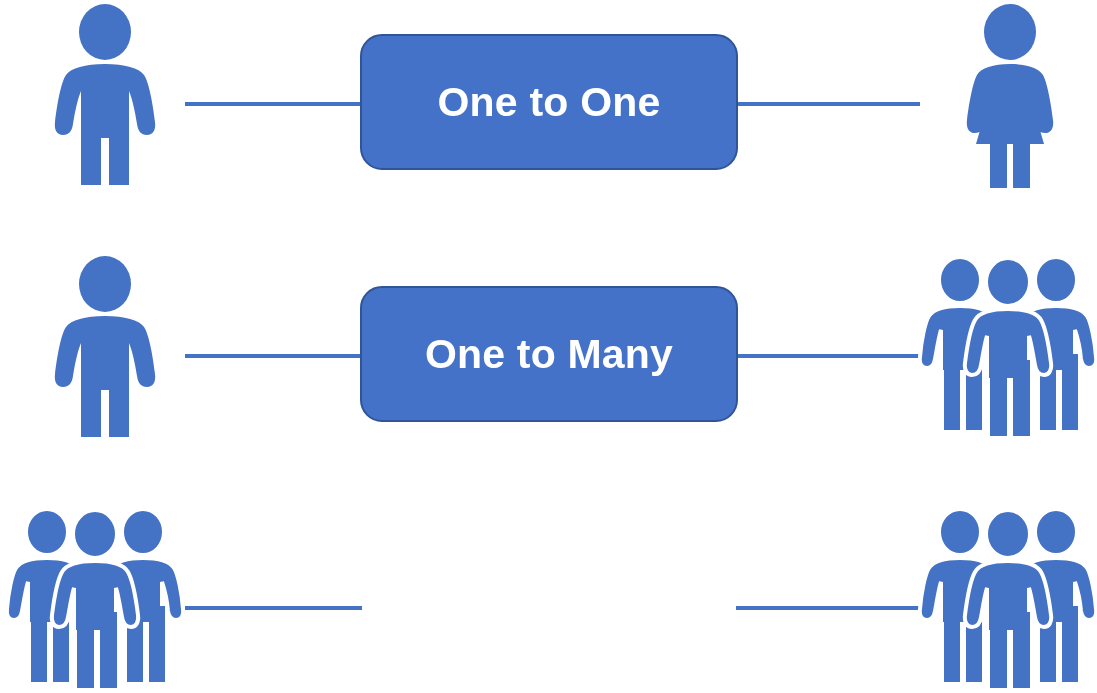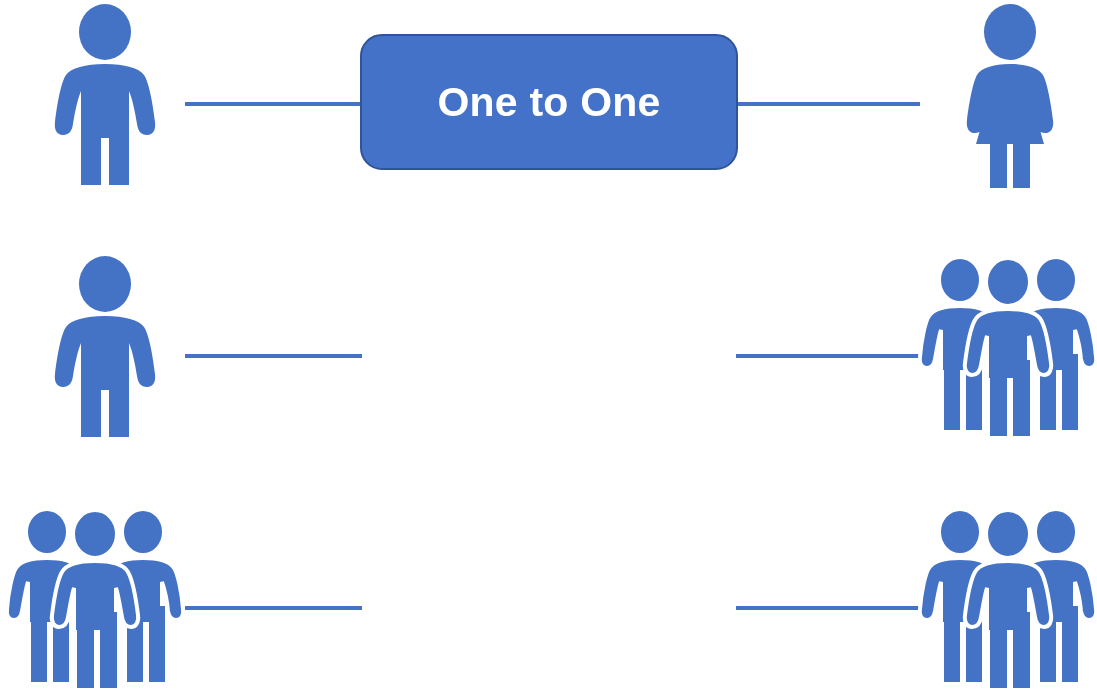--- a/index.html
+++ b/index.html
@@ -167,20 +167,23 @@
                    c-2 -17 -6 -40 -11 -47
                    c-5 -7 -19 -11 -39 -11 z"></path>
           <rect x="41" y="120" width="20" height="65"></rect>
           <rect x="69" y="120" width="20" height="65"></rect>
         </g>
       </svg>
     </div>
 
     <div class="connector left"></div>
 
+    <div class="label-box">
+      <span class="label-text">One to Many</span>
+    </div>
 
     <div class="connector right"></div>
 
     <div class="figure-slot right-group">
       <svg width="180" height="200" viewBox="0 0 180 200" aria-hidden="true">
         <g>
 
           <g fill="#4472C4" stroke="#FFFFFF" stroke-width="4">
             <ellipse cx="42" cy="28" rx="21" ry="23"></ellipse>
             <path d="M42 54

